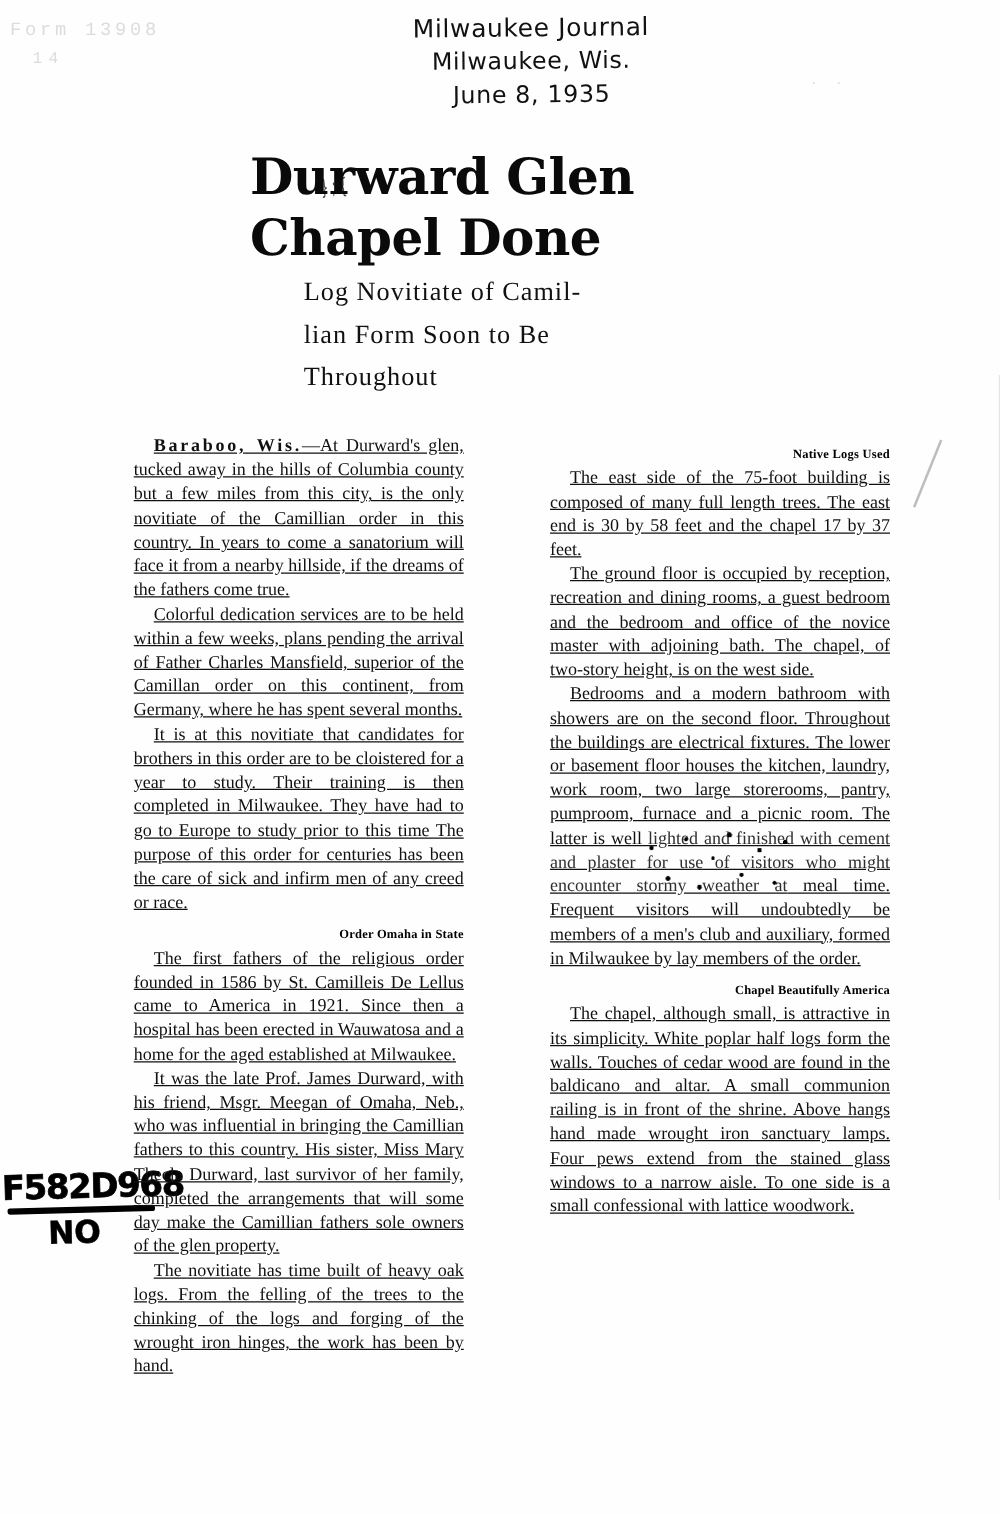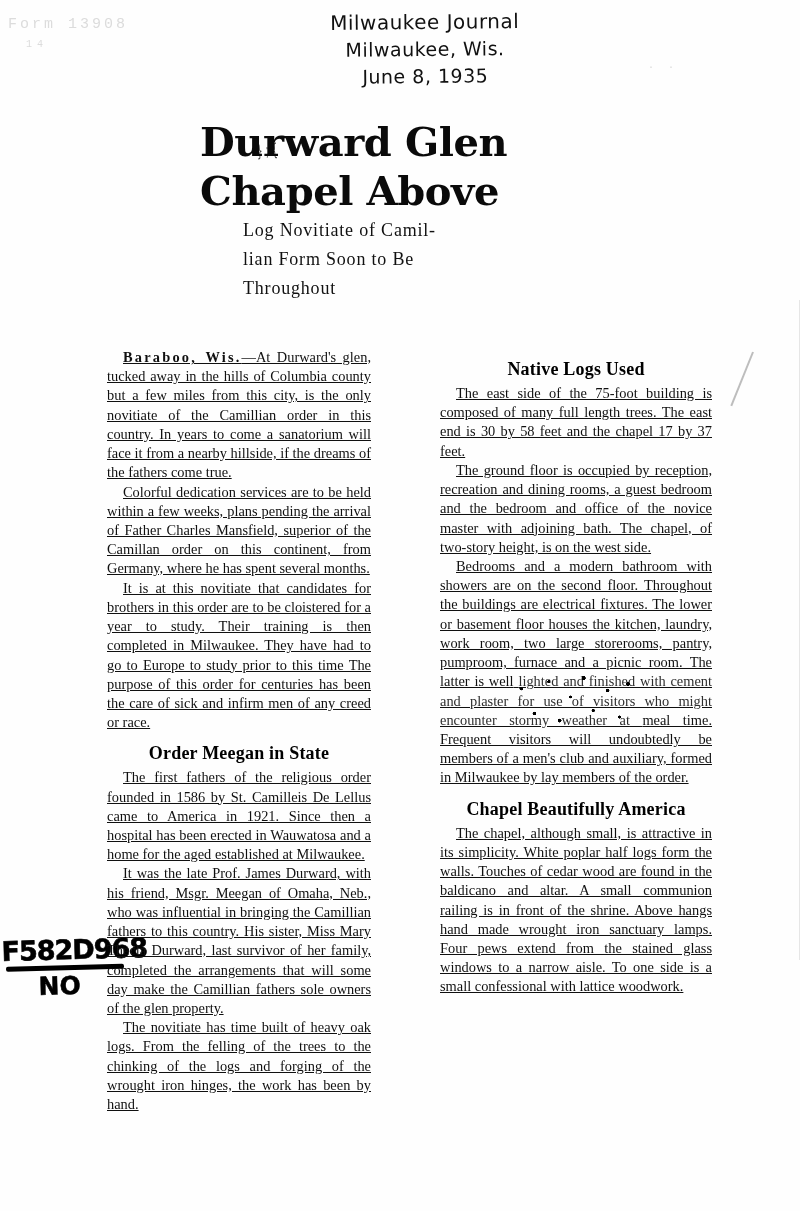--- a/index.html
+++ b/index.html
@@ -27,21 +27,21 @@
     width: 170px;
     font-family: "Liberation Mono", monospace;
     font-size: 15px;
     letter-spacing: 3px;
     color: #dcdcdc;
     line-height: 1.5;
     user-select: none;
   }
   .stamp-ghost .l2 {
     padding-left: 18px;
-    font-size: 10px;
+    font-size: 13px;
     letter-spacing: 5px;
   }
 
   .margin-specks {
     position: absolute;
     left: 648px;
     top: 60px;
     font-family: "Liberation Mono", monospace;
     font-size: 10px;
     letter-spacing: 4px;
@@ -154,21 +154,21 @@
     letter-spacing: -0.4px;
   }
   .headline div { white-space: nowrap; }
 
   .subhead {
     position: absolute;
     left: 243px;
     top: 216px;
     width: 330px;
     font-family: "Liberation Serif", serif;
-    font-size: 18px;
+    font-size: 21px;
     color: #111;
     line-height: 1.62;
     letter-spacing: 0.8px;
   }
   .subhead .sh-line { display: block; }
   .subhead .sh-just {
     display: flex;
     justify-content: space-between;
   }
 
@@ -179,23 +179,23 @@
     width: 264px;
     font-size: 14.4px;
     line-height: 1.335;
     color: #101010;
     font-family: "Liberation Serif", serif;
   }
   .col-left  { left: 107px; }
   .col-right { left: 440px; width: 272px; }
 
   .sec-head {
-    text-align: center;
+    text-align: right;
     font-weight: bold;
-    font-size: 18px;
+    font-size: 10px;
     margin: 9px 0 3px 0;
     letter-spacing: 0.2px;
     color: #000;
   }
 
   p.para {
     margin: 0;
     text-indent: 16px;
     text-align: justify;
     text-align-last: left;
@@ -252,21 +252,21 @@
   <div class="handwritten-head">
     <div>Milwaukee Journal</div>
     <div class="hw-l2">Milwaukee, Wis.</div>
     <div class="hw-l3">June 8, 1935</div>
   </div>
 
   <div class="headline-scribble">} ; {</div>
 
   <div class="headline">
     <div>Durward Glen</div>
-    <div>Chapel Above</div>
+    <div>Chapel Done</div>
   </div>
 
   <div class="subhead">
     <span class="sh-line sh-just">
       <span>Log Novitiate of Camil-</span>
     </span>
     <span class="sh-line sh-just">
       <span>lian Form Soon to Be</span>
     </span>
     <span class="sh-line">Throughout</span>
@@ -280,21 +280,21 @@
     <div class="acc-num">F582D968</div>
     <div class="acc-rule"></div>
     <div class="acc-no">NO</div>
   </div>
 
   <div class="col col-left">
     <p class="para"><span class="lead">Baraboo, Wis.</span><span>—At Durward's glen, tucked away in the hills of Columbia county but a few miles from this city, is the only novitiate of the Camillian order in this country. In years to come a sanatorium will face it from a nearby hillside, if the dreams of the fathers come true.</span></p>
     <p class="para">Colorful dedication services are to be held within a few weeks, plans pending the arrival of Father Charles Mansfield, superior of the Camillan order on this continent, from Germany, where he has spent several months.</p>
     <p class="para">It is at this novitiate that candidates for brothers in this order are to be cloistered for a year to study. Their training is then completed in Milwaukee. They have had to go to Europe to study prior to this time The purpose of this order for centuries has been the care of sick and infirm men of any creed or race.</p>
 
-    <div class="sec-head">Order Meegan in State</div>
+    <div class="sec-head">Order Omaha in State</div>
 
     <p class="para">The first fathers of the religious order founded in 1586 by St. Camilleis De Lellus came to America in 1921. Since then a hospital has been erected in Wauwatosa and a home for the aged established at Milwaukee.</p>
     <p class="para">It was the late Prof. James Durward, with his friend, Msgr. Meegan of Omaha, Neb., who was influential in bringing the Camillian fathers to this country. His sister, Miss Mary Thecla Durward, last survivor of her family, completed the arrangements that will some day make the Camillian fathers sole owners of the glen property.</p>
     <p class="para">The novitiate has time built of heavy oak logs. From the felling of the trees to the chinking of the logs and forging of the wrought iron hinges, the work has been by hand.</p>
   </div>
 
   <div class="col col-right">
     <div class="sec-head">Native Logs Used</div>
 
     <p class="para">The east side of the 75-foot building is composed of many full length trees. The east end is 30 by 58 feet and the chapel 17 by 37 feet.</p>

